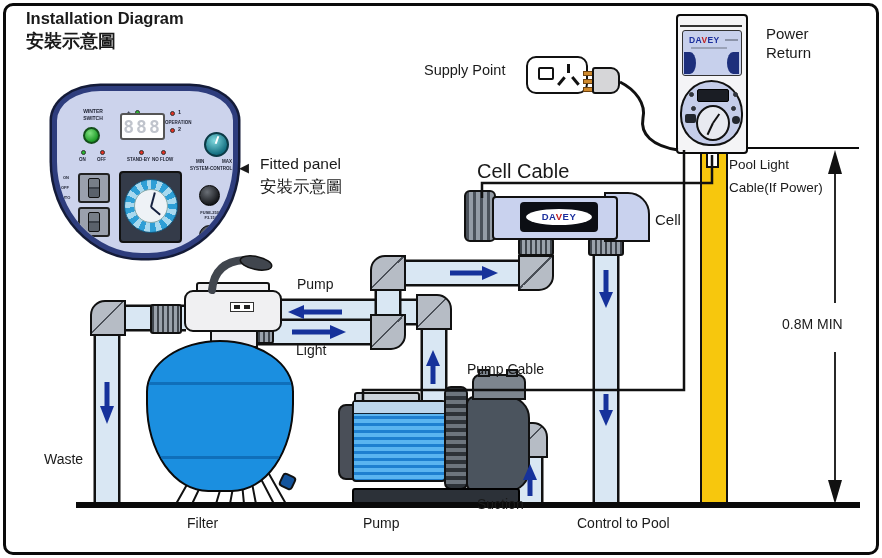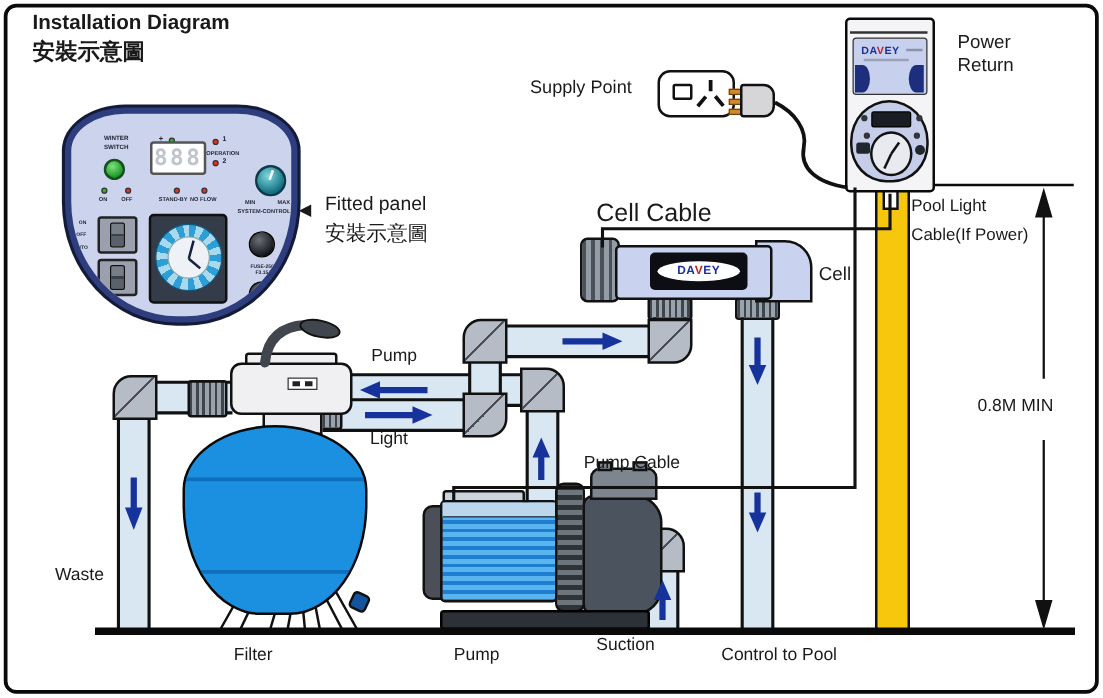--- a/index.html
+++ b/index.html
@@ -278,18 +278,18 @@
   <div class="lbl" style="left:260px; top:176px; font-size:16.5px;">安裝示意圖</div>
 
   <div class="lbl" style="left:297px; top:276px; font-size:14px;">Pump</div>
   <div class="lbl" style="left:296px; top:342px; font-size:14px;">Light</div>
   <div class="lbl" style="left:467px; top:361px; font-size:14px;">Pump Cable</div>
   <div class="lbl" style="left:782px; top:316px; font-size:14px;">0.8M MIN</div>
   <div class="lbl" style="left:44px; top:451px; font-size:14px;">Waste</div>
 
   <div class="lbl" style="left:187px; top:515px; font-size:14px;">Filter</div>
   <div class="lbl" style="left:363px; top:515px; font-size:14px;">Pump</div>
-  <div class="lbl" style="left:477px; top:507px; font-size:14px;">Suction</div>
+  <div class="lbl" style="left:477px; top:496px; font-size:14px;">Suction</div>
   <div class="lbl" style="left:577px; top:515px; font-size:14px;">Control to Pool</div>
 
 
   <div class="frame"></div>
 </div>
 
 </body></html>

